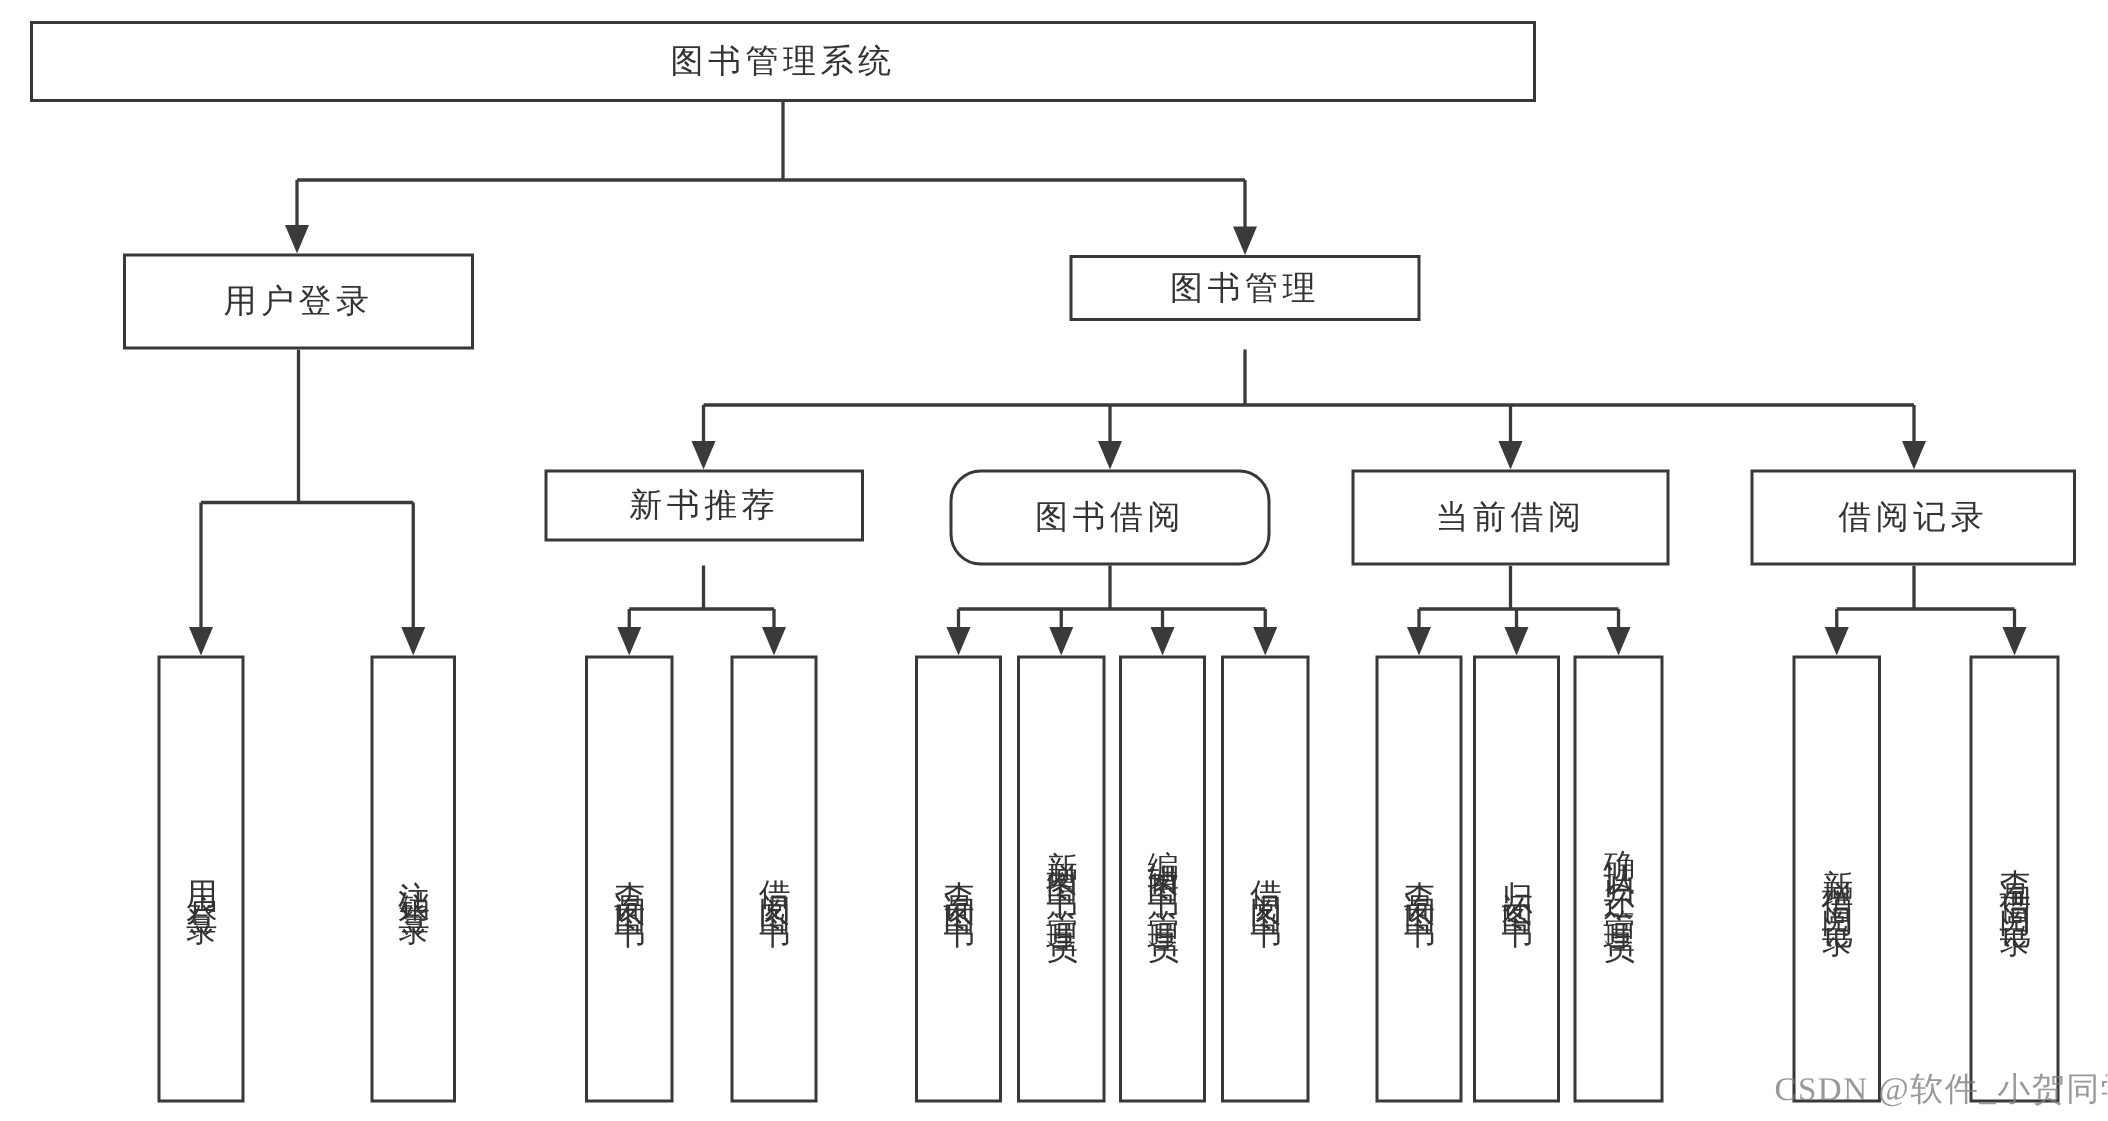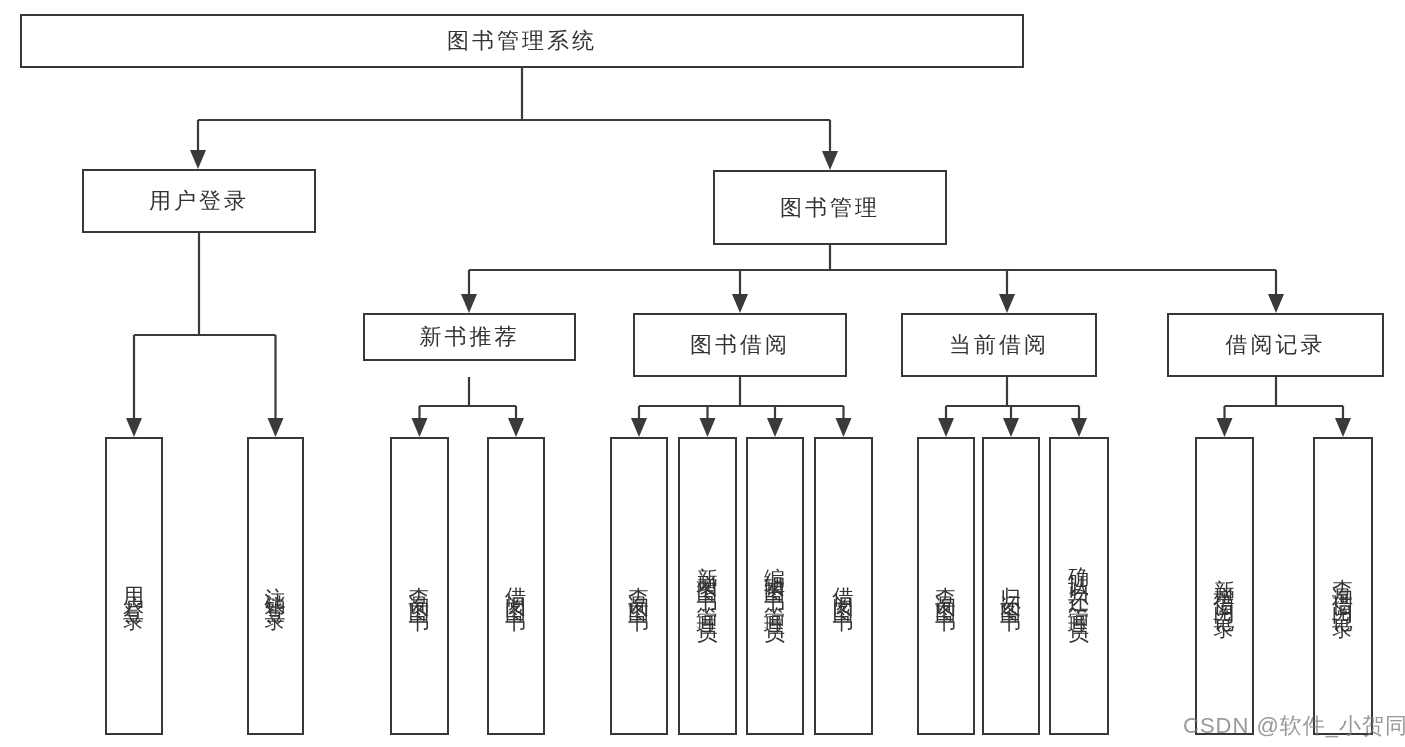--- a/index.html
+++ b/index.html
@@ -1,18 +1,18 @@
 <!DOCTYPE html>
 <html><head>
 <meta charset="utf-8">
 <style>
   html,body { margin:0; padding:0; background:#ffffff; }
   .stage {
     position:relative; width:1405px; height:747px; background:#ffffff;
-    font-family:Liberation Sans, sans-serif; color:#333333; overflow:hidden;
+    font-family:Liberation Serif, serif; color:#333333; overflow:hidden;
   }
   .node {
     position:absolute; box-sizing:border-box; background:#ffffff;
     border:2.5px solid #383838; display:flex; align-items:center; justify-content:center;
     font-size:22px; letter-spacing:3px; color:#333333; z-index:2; line-height:1;
   }
   .leaf {
     position:absolute; box-sizing:border-box; background:#ffffff;
     border:2.5px solid #383838; display:flex; align-items:center; justify-content:center;
     top:437px; height:298px; z-index:2;
@@ -66,25 +66,25 @@
     <polygon points="1071,418 1087,418 1079,437"></polygon>
 
     <path d="M1276,377 V406 M1224.5,406 H1343 M1224.5,406 V420 M1343,406 V420"></path>
     <polygon points="1216.5,418 1232.5,418 1224.5,437"></polygon>
     <polygon points="1335,418 1351,418 1343,437"></polygon>
   </svg>
 
   <div class="node" style="left:20px; top:14px; width:1004px; height:54px;">图书管理系统</div>
 
   <div class="node" style="left:82px; top:169px; width:234px; height:64px;">用户登录</div>
-  <div class="node" style="left:713px; top:170px; width:234px; height:75px;">图书管理</div>
+  <div class="node" style="left:713px; top:170px; width:234px; height:44px;">图书管理</div>
 
   <div class="node" style="left:363px; top:313px; width:213px; height:48px;">新书推荐</div>
-  <div class="node" style="left:633px; top:313px; width:214px; height:64px;">图书借阅</div>
-  <div class="node" style="left:901px; top:313px; width:196px; height:64px;">当前借阅</div>
+  <div class="node" style="left:633px; top:313px; width:214px; height:64px;border-radius:21px;">图书借阅</div>
+  <div class="node" style="left:901px; top:313px; width:212px; height:64px;">当前借阅</div>
   <div class="node" style="left:1167px; top:313px; width:217px; height:64px;">借阅记录</div>
 
   <div class="leaf" style="left:105px; width:58px;">
     <span class="vtext">用户登录</span>
   </div>
   <div class="leaf" style="left:247px; width:57px;">
     <span class="vtext">注销登录</span>
   </div>
 
   <div class="leaf" style="left:390px; width:59px;">

